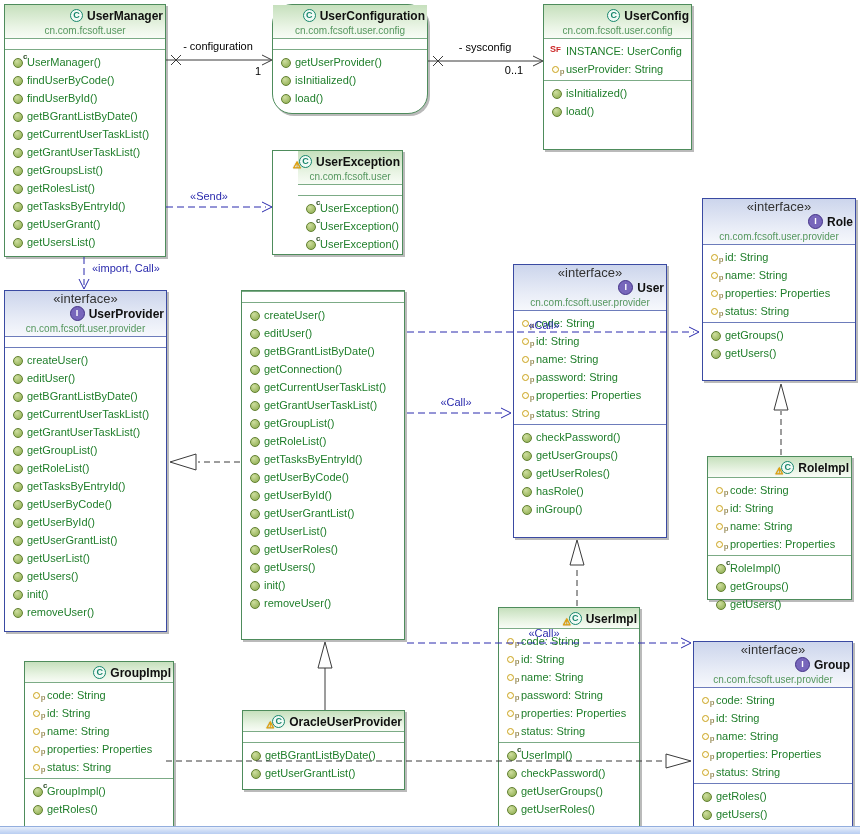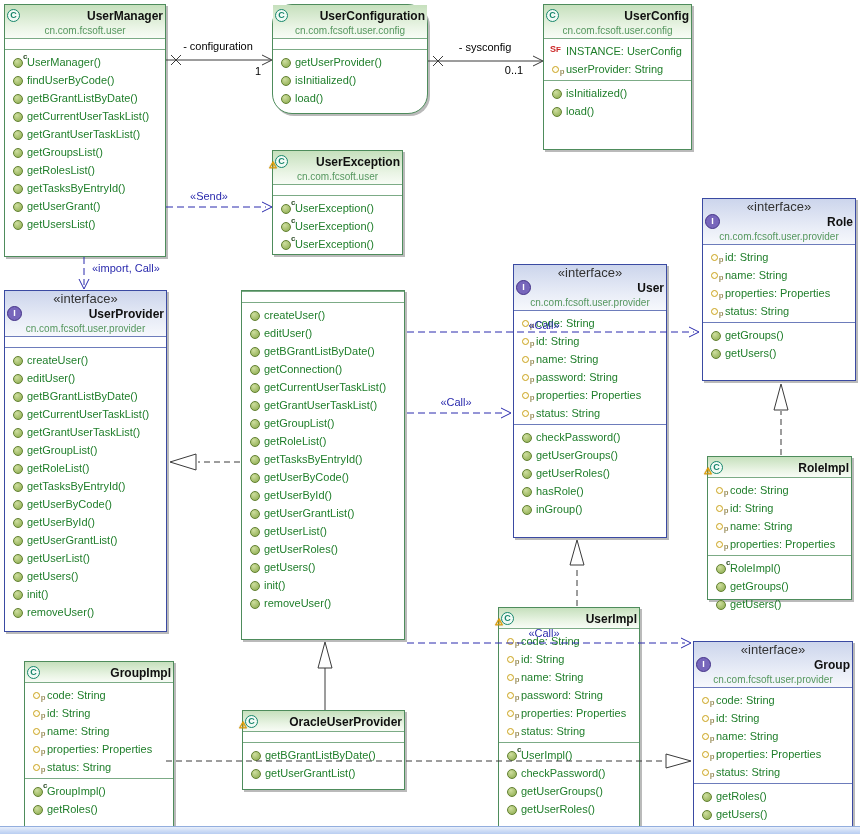--- a/index.html
+++ b/index.html
@@ -15,21 +15,21 @@
     display:flex; flex-direction:column; box-sizing:border-box; z-index:1;
   }
   .box.green { border-color:#4e8c5c; }
   .box.green .hdr  { background:linear-gradient(180deg,#c6e0bd 0%,#e9f4e4 65%,#f8fcf6 100%); }
   .box.green .comp { border-top:1px solid #7cab86; }
   .box.blue  { border-color:#3a4aa2; }
   .box.blue .hdr  { background:linear-gradient(180deg,#ccd5ec 0%,#e9edf7 65%,#f6f8fc 100%); }
   .box.blue .comp { border-top:1px solid #6d7cbb; }
 
   .hdr   { padding:2px 2px 1px; text-align:center; flex:none; }
-  .trow  { display:flex; justify-content:space-between; align-items:center; height:17px; }
+  .trow  { display:flex; justify-content:flex-end; align-items:center; height:17px; }
   .title { font-weight:bold; font-size:12px; color:#101010; margin-left:4px; }
   .stereo{ font-size:13px; color:#333; height:12px; line-height:12px; }
   .pkg   { font-size:10px; color:#55975e; height:13px; line-height:13px; }
 
   .comp { padding:3px 0 2px; }
   .comp.fields  { min-height:5px; flex:none; }
   .comp.methods { flex:1; }
 
   .member { display:flex; align-items:center; height:18px; padding-left:6px; white-space:nowrap; overflow:hidden; }
   .mlabel { font-size:11px; color:#1f7e2a; }
@@ -91,20 +91,26 @@
         <div class="member">
           <span class="ic">
             <span class="dot"></span>
           </span>
           <span class="mlabel">findUserByCode()</span>
         </div>
         <div class="member">
           <span class="ic">
             <span class="dot"></span>
           </span>
+          <span class="mlabel">findUserById()</span>
+        </div>
+        <div class="member">
+          <span class="ic">
+            <span class="dot"></span>
+          </span>
           <span class="mlabel">getBGrantListByDate()</span>
         </div>
         <div class="member">
           <span class="ic">
             <span class="dot"></span>
           </span>
           <span class="mlabel">getCurrentUserTaskList()</span>
         </div>
         <div class="member">
           <span class="ic">
@@ -208,21 +214,21 @@
         </div>
         <div class="member">
           <span class="ic">
             <span class="dot"></span>
           </span>
           <span class="mlabel">load()</span>
         </div>
       </div>
   </div>
 
-  <div class="box green warn" style="left:272px;top:150px;width:131px;height:105px;">
+  <div class="box green warn" style="left:272px;top:150px;width:131px;height:105px;padding-left:25px;">
     <div class="hdr">
       <div class="trow">
           <span class="hicon c">
             <span class="warnbadge"></span>
           </span>
           <span class="title">UserException</span>
         </div>
       <div class="pkg">cn.com.fcsoft.user</div>
     </div>
     <div class="comp fields"></div>

